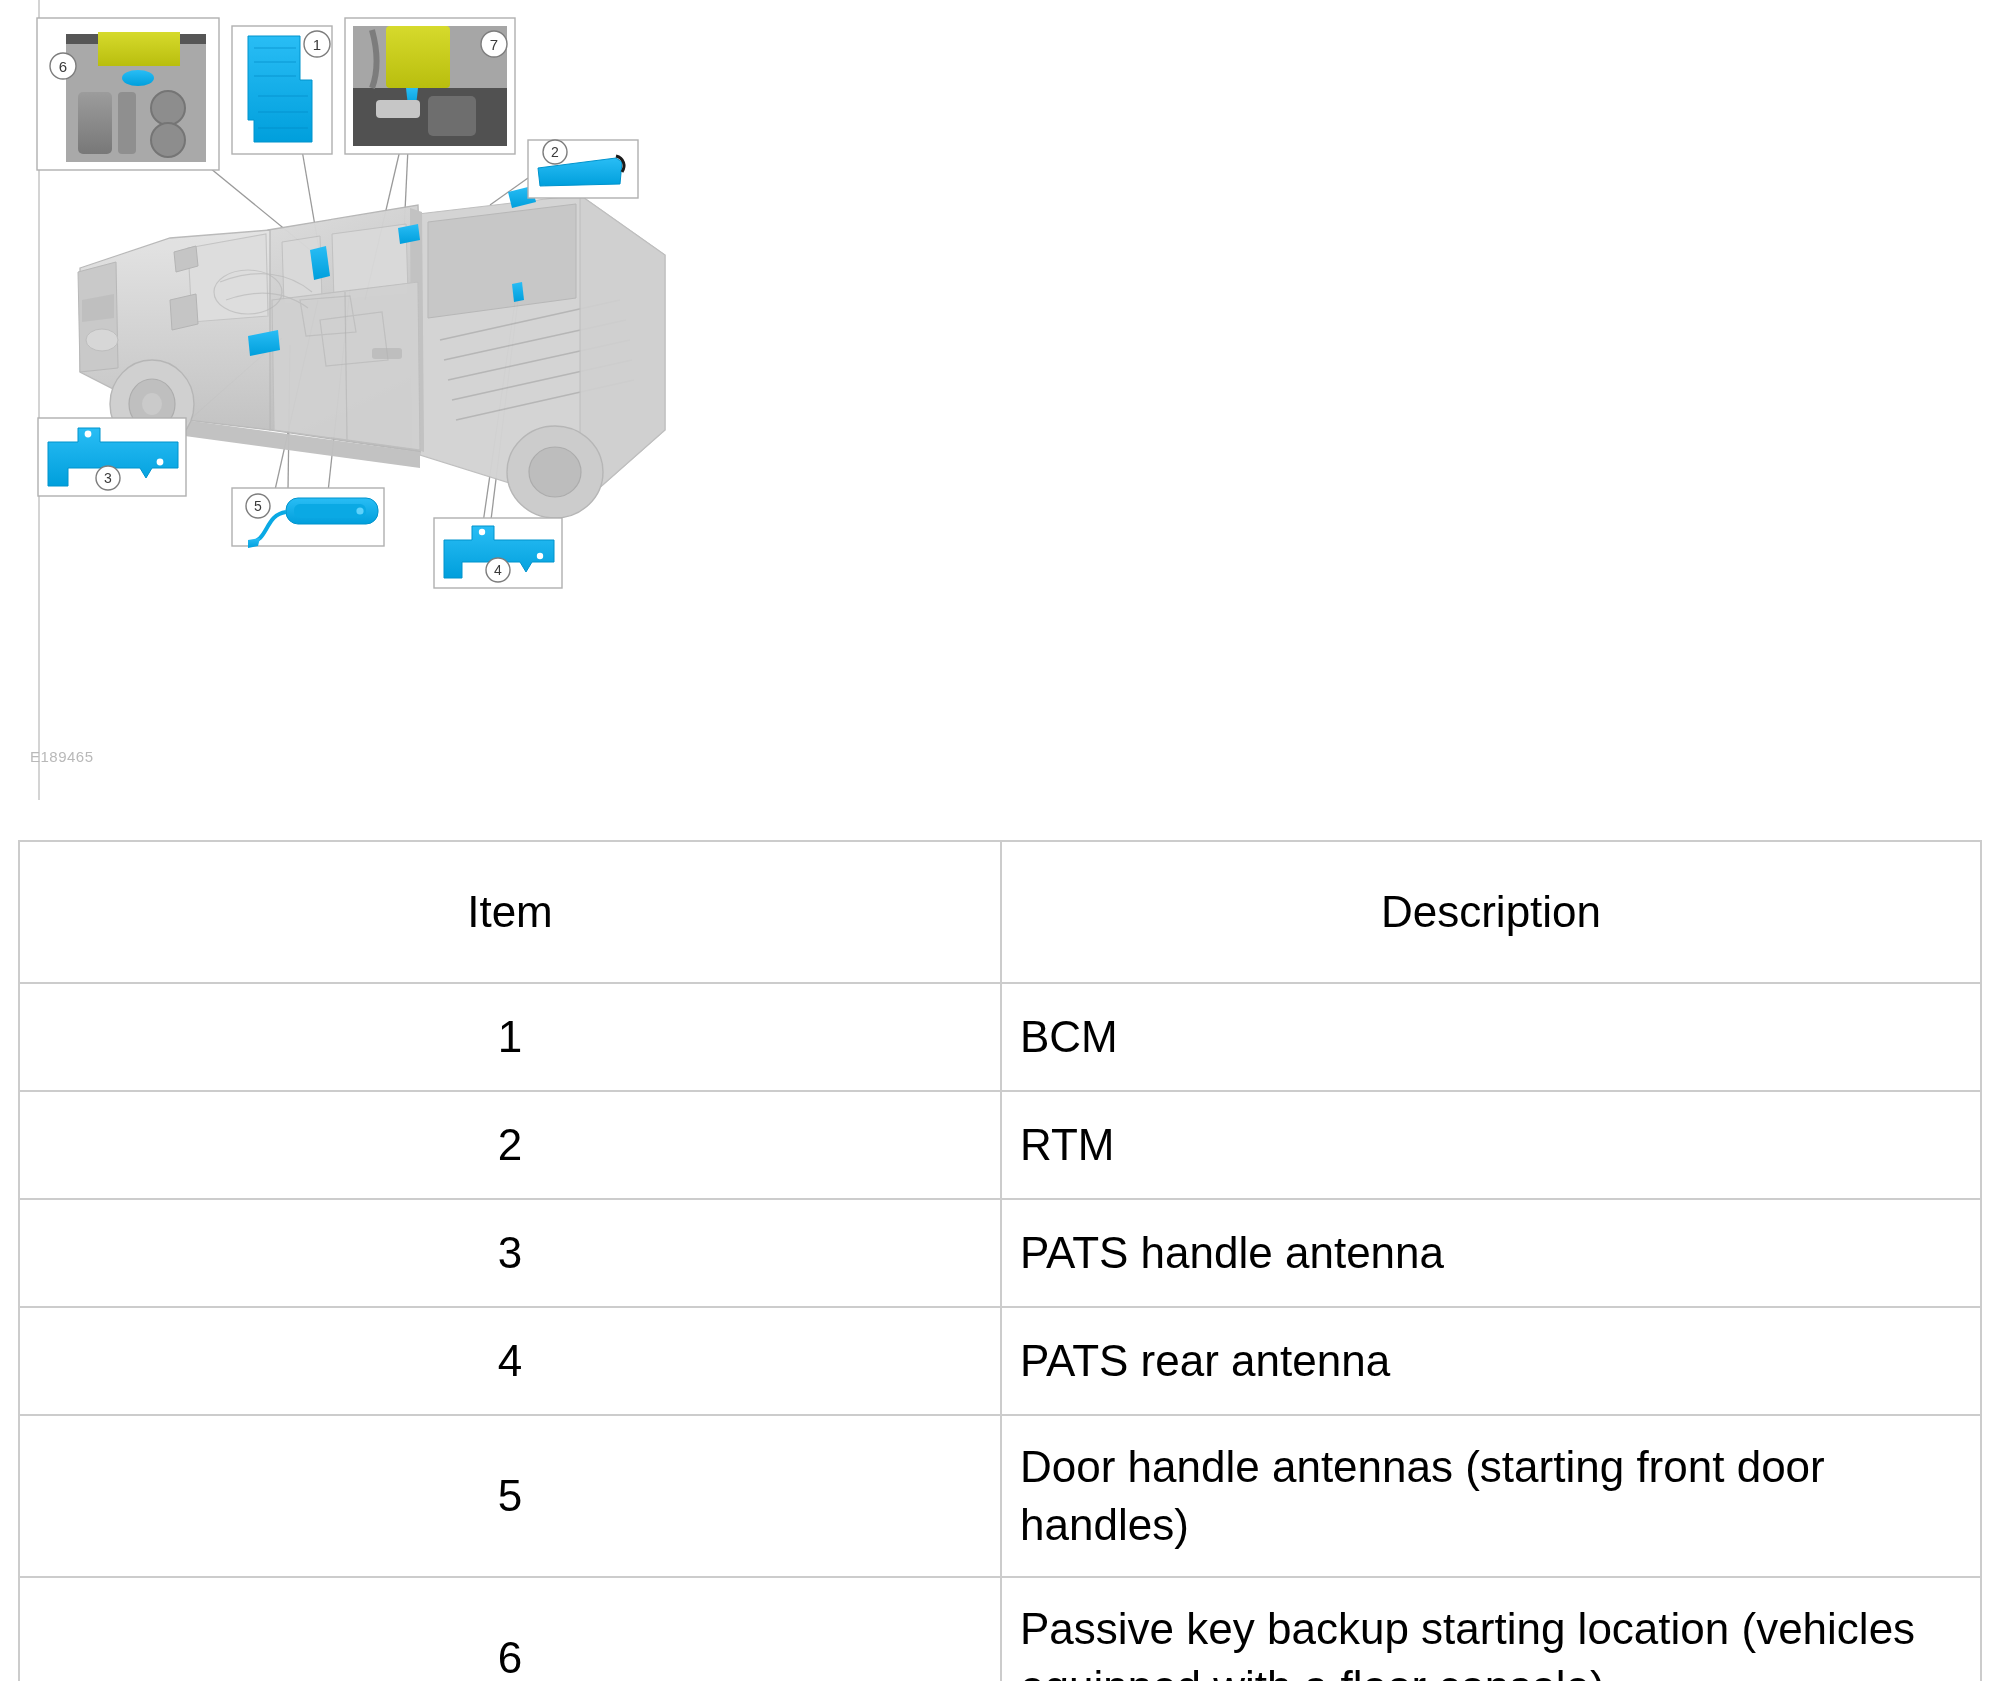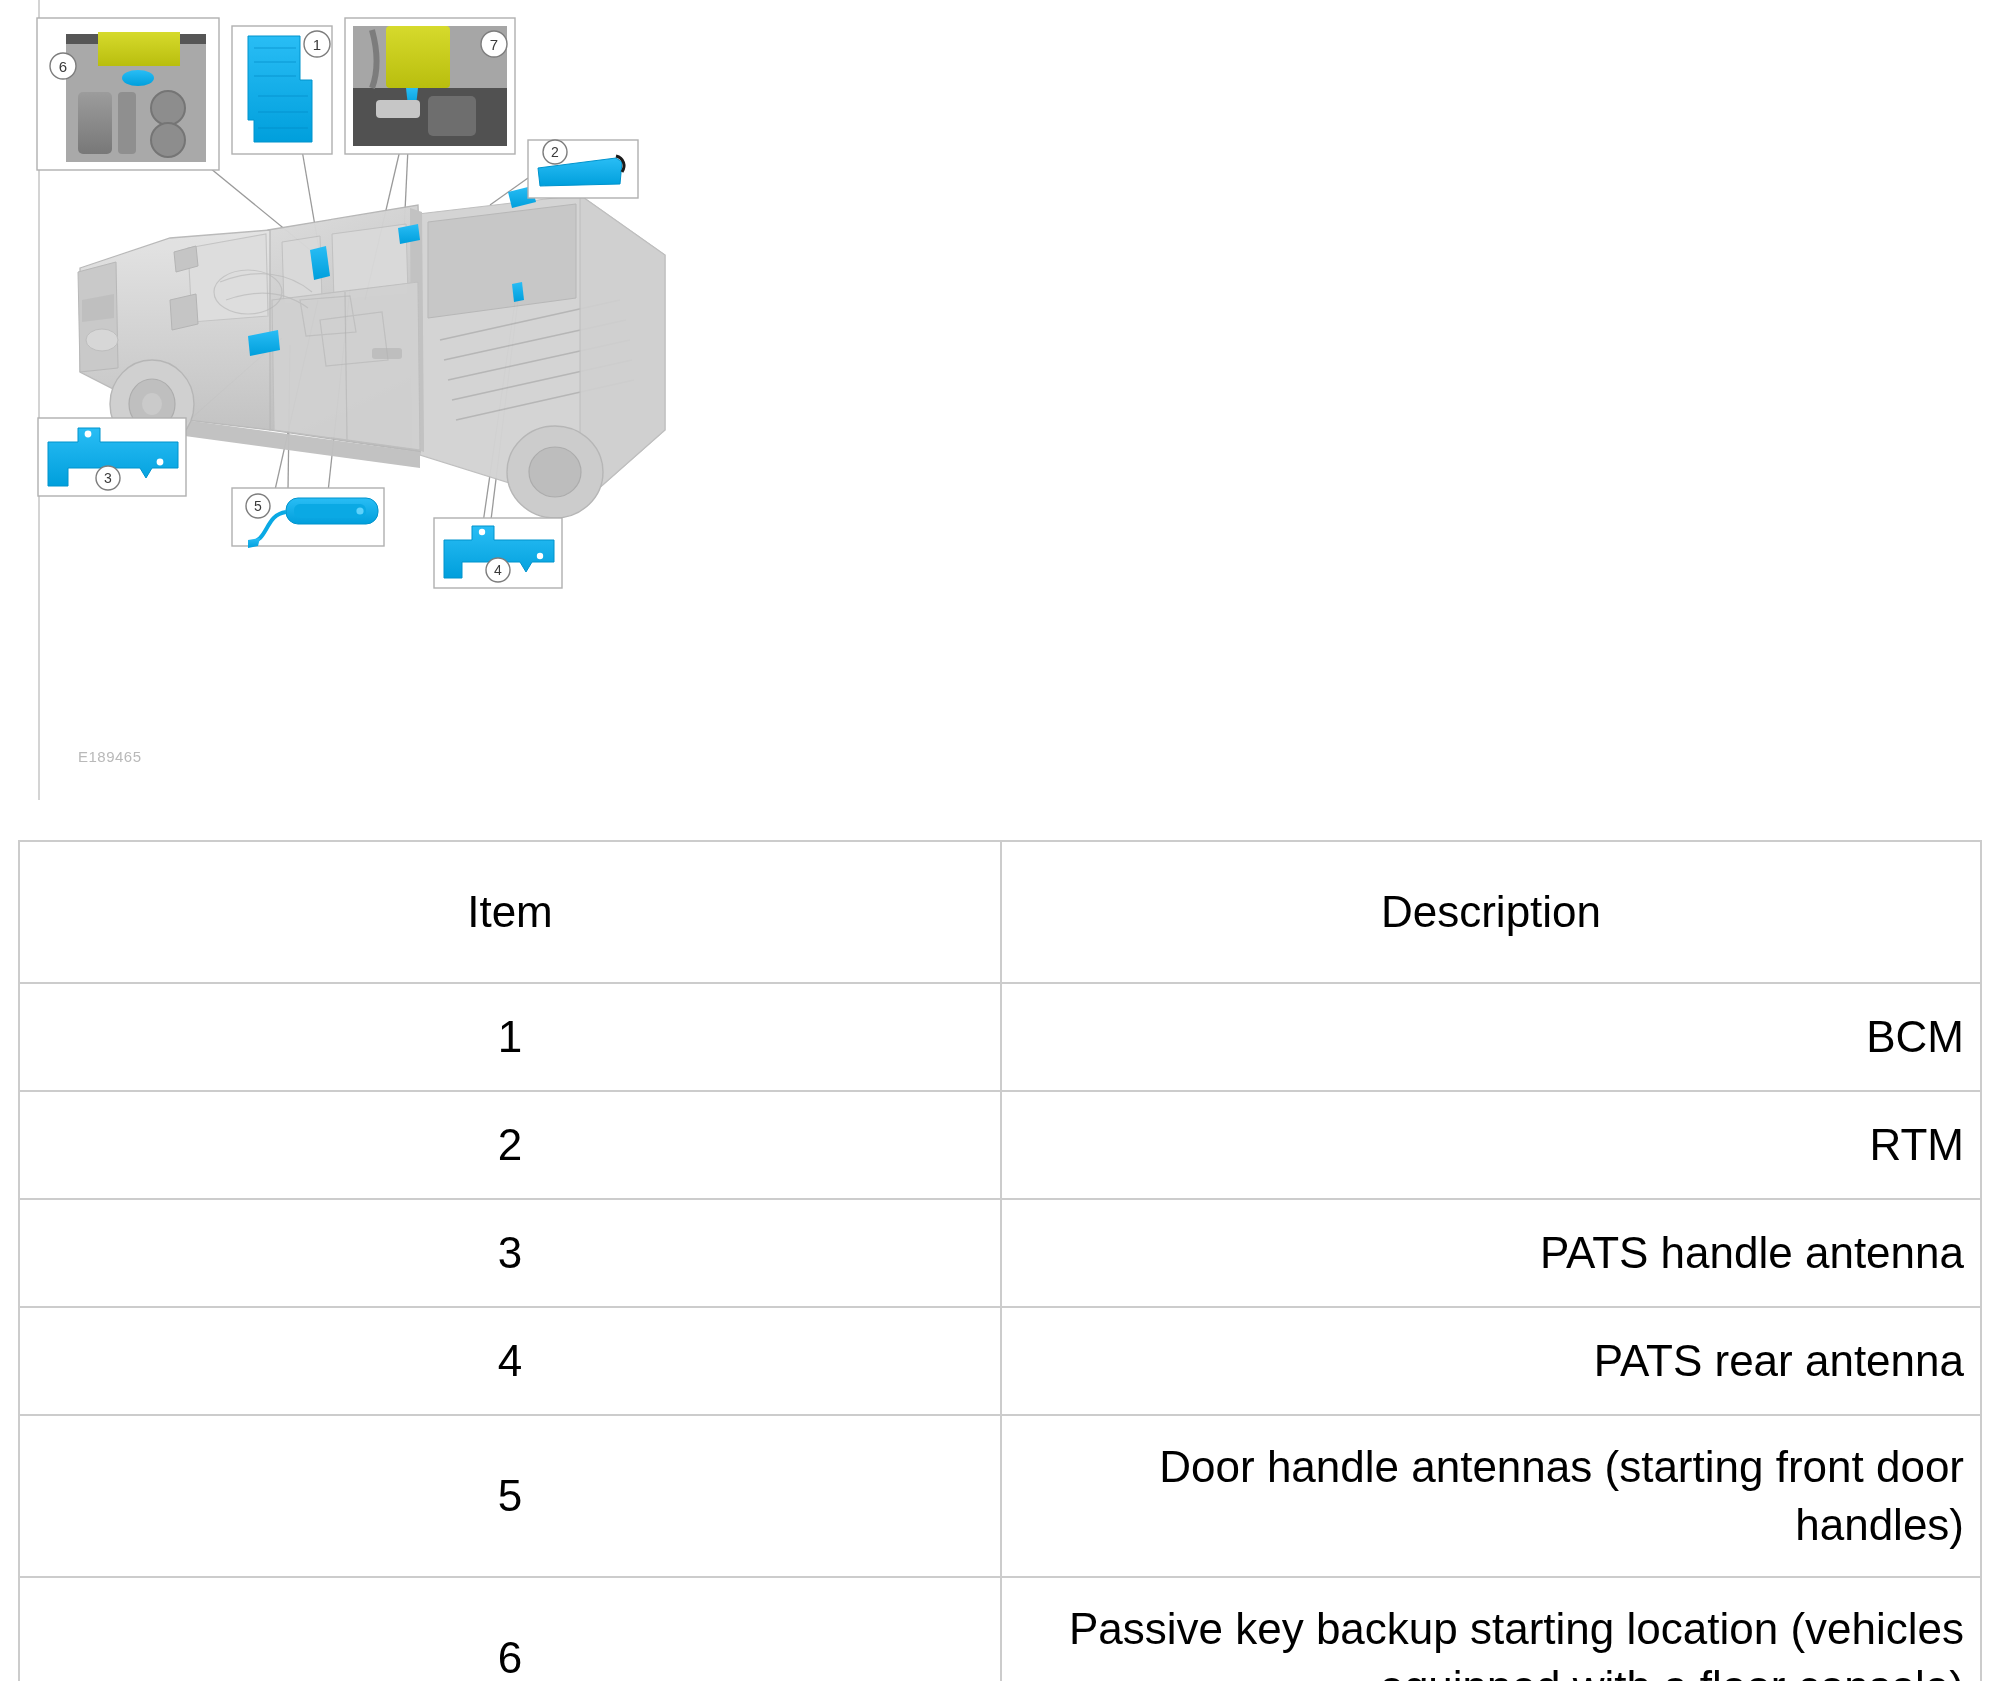--- a/index.html
+++ b/index.html
@@ -42,21 +42,20 @@
   #diagram-svg { display: block; }
 
   .ref-code {
     position: absolute;
     left: 30px;
     top: 748px;
     font-size: 15px;
     letter-spacing: 0.5px;
     color: #b9b9b9;
     font-family: "Liberation Sans", sans-serif;
-    margin-left: 48px;
   }
 
   
   #parts-table-wrap {
     position: absolute;
     left: 18px;
     top: 840px;
     width: 1962px;
   }
   table#parts-table {
@@ -81,23 +80,23 @@
     text-align: center;
     vertical-align: middle;
     padding: 22px 14px;
   }
   table#parts-table th.desc-head {
     text-align: center;
     vertical-align: middle;
     padding: 22px 26px;
   }
   table#parts-table td.desc-cell {
-    text-align: right;
+    text-align: left;
     vertical-align: middle;
-    padding: 22px 16px 22px 18px;
+    padding: 22px 30px 22px 18px;
   }
   table#parts-table thead th { height: 96px; }
   table#parts-table tbody td { height: 62px; }
   tr.tall-row td { height: 130px; }
 </style>
 </head>
 <body>
 
 <div id="diagram-panel">
 

